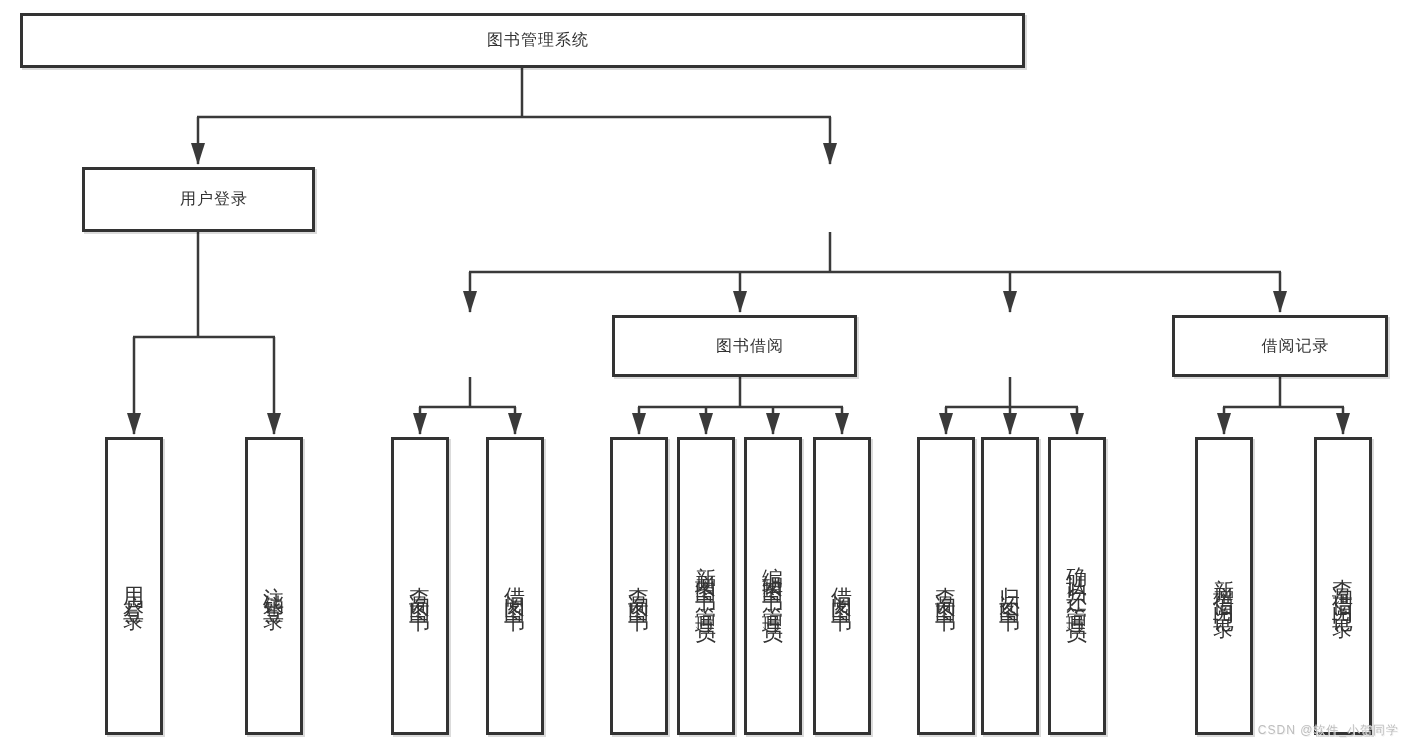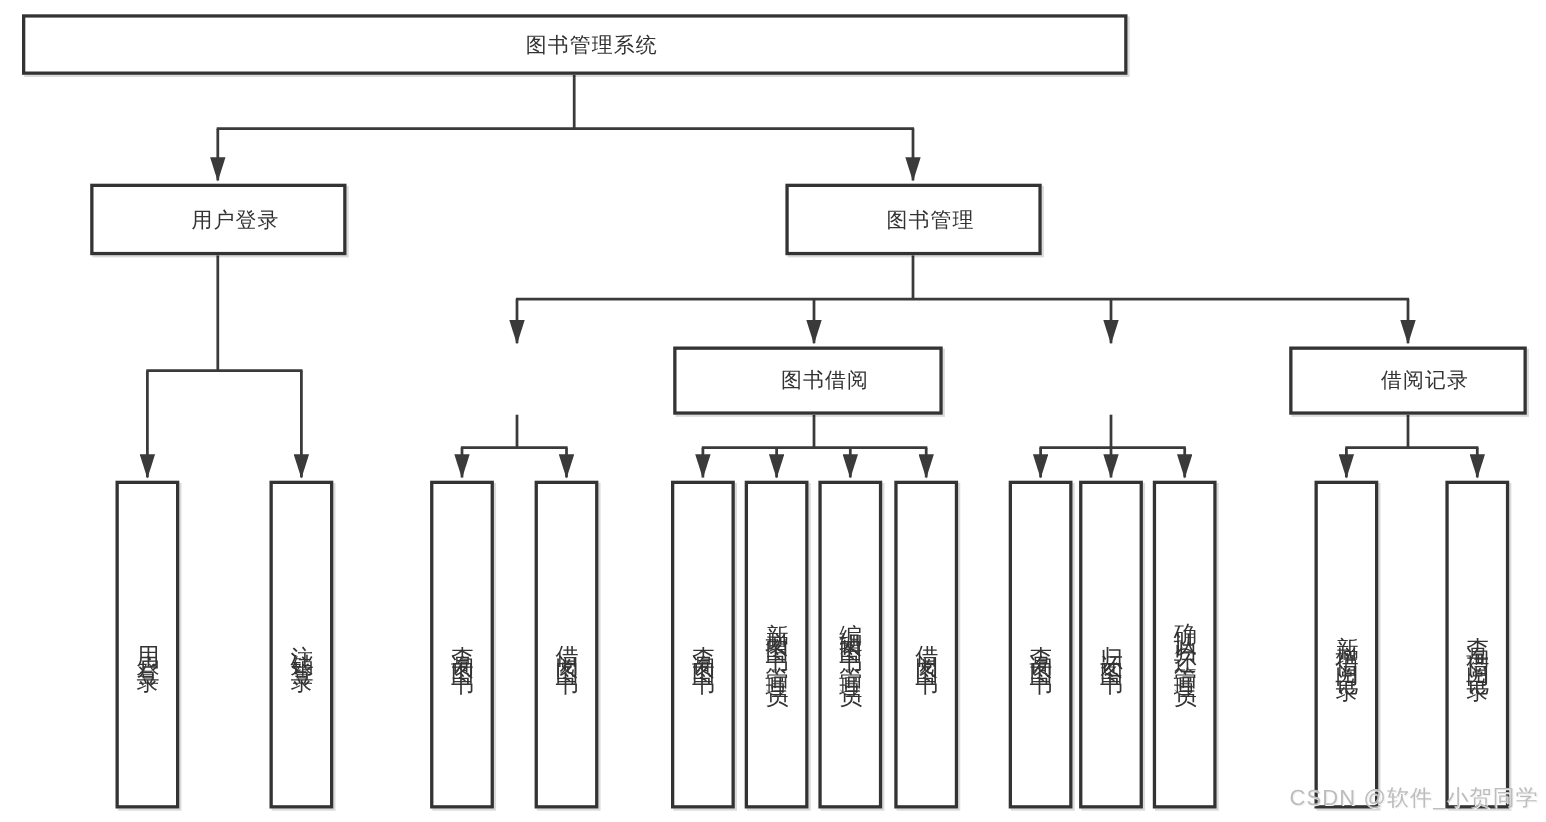--- a/index.html
+++ b/index.html
@@ -7,28 +7,28 @@
     position:relative;width:1405px;height:747px;background:#ffffff;
     font-family:"Liberation Sans","DejaVu Sans",sans-serif;color:#333333;
     overflow:hidden;
   }
   .edges{position:absolute;left:0;top:0;width:1405px;height:747px;}
   .node{
     position:absolute;background:#ffffff;border:3px solid #333333;
     box-sizing:border-box;display:flex;align-items:center;justify-content:center;
     box-shadow:2px 2px 0 rgba(0,0,0,0.14);
   }
-  .node.h{font-size:19px;letter-spacing:1px;white-space:nowrap;padding-left:31px;}
+  .node.h{font-size:16px;letter-spacing:1px;white-space:nowrap;padding-left:31px;}
   .node.v{
     writing-mode:vertical-rl;text-orientation:upright;
     font-size:21px;letter-spacing:8px;line-height:1;
   }
   .watermark{
     position:absolute;right:6px;bottom:8px;z-index:5;
-    font-size:20px;color:#bdbdbd;letter-spacing:1px;
+    font-size:12px;color:#bdbdbd;letter-spacing:1px;
     text-shadow:1px 1px 0 #f2f2f2;white-space:nowrap;
   }
 </style>
 </head>
 <body>
 
 <div class="canvas">
 
   <svg class="edges" viewBox="0 0 1405 747" xmlns="http://www.w3.org/2000/svg">
     <defs>
@@ -76,21 +76,20 @@
       <path d="M1280 377 L1280 407"></path>
       <path d="M1223 407 L1344 407"></path>
       <path d="M1224 407 L1224 434" marker-end="url(#ah)"></path>
       <path d="M1343 407 L1343 434" marker-end="url(#ah)"></path>
     </g>
   </svg>
 
   <div class="node h" style="left:20px;top:13px;width:1005px;height:55px">图书管理系统</div>
 
   <div class="node h" style="left:82px;top:167px;width:233px;height:65px">用户登录</div>
-  <div class="node h" style="left:714px;top:167px;width:233px;height:65px">图书管理</div>
 
   <div class="node h" style="left:612px;top:315px;width:245px;height:62px">图书借阅</div>
   <div class="node h" style="left:1172px;top:315px;width:216px;height:62px">借阅记录</div>
 
   <div class="node v" style="left:105px;top:437px;width:58px;height:298px">用户登录</div>
   <div class="node v" style="left:245px;top:437px;width:58px;height:298px">注销登录</div>
 
   <div class="node v" style="left:391px;top:437px;width:58px;height:298px">查询图书</div>
   <div class="node v" style="left:486px;top:437px;width:58px;height:298px">借阅图书</div>
 

